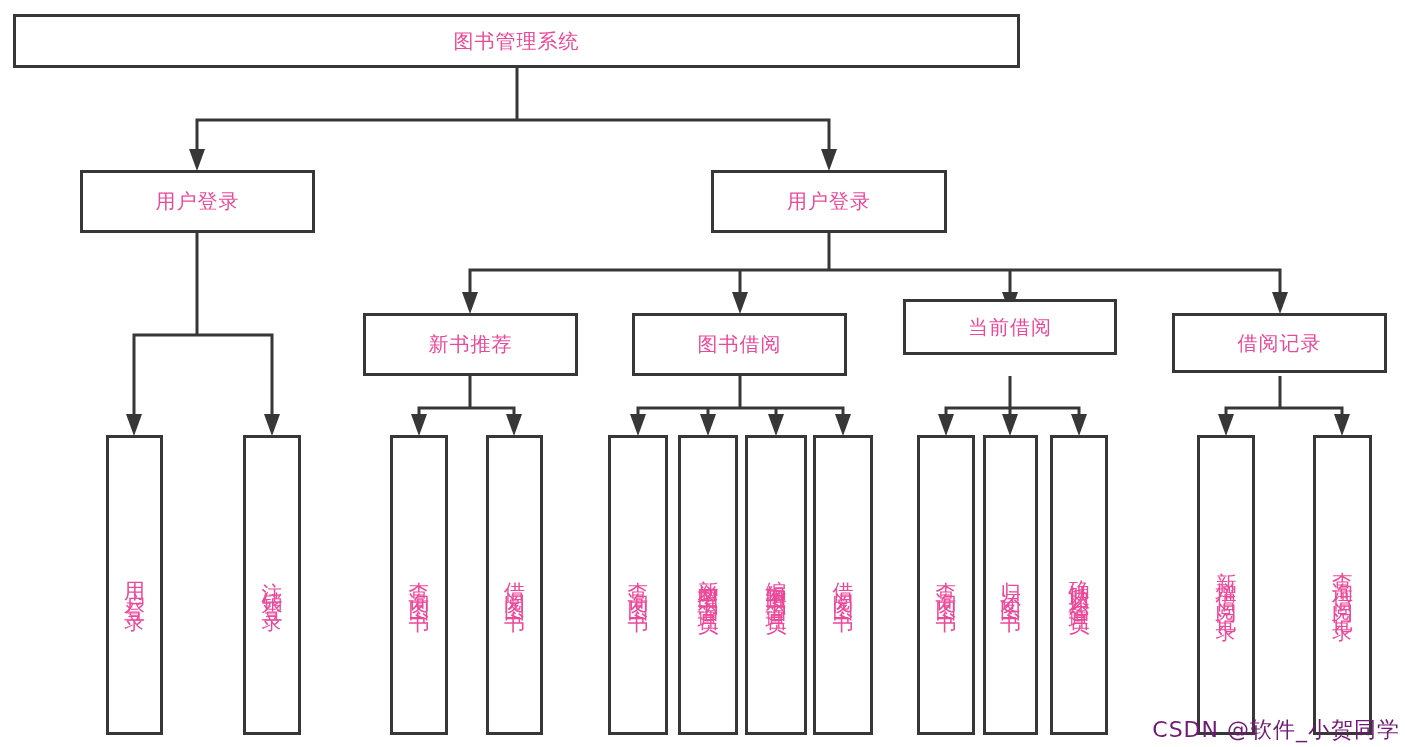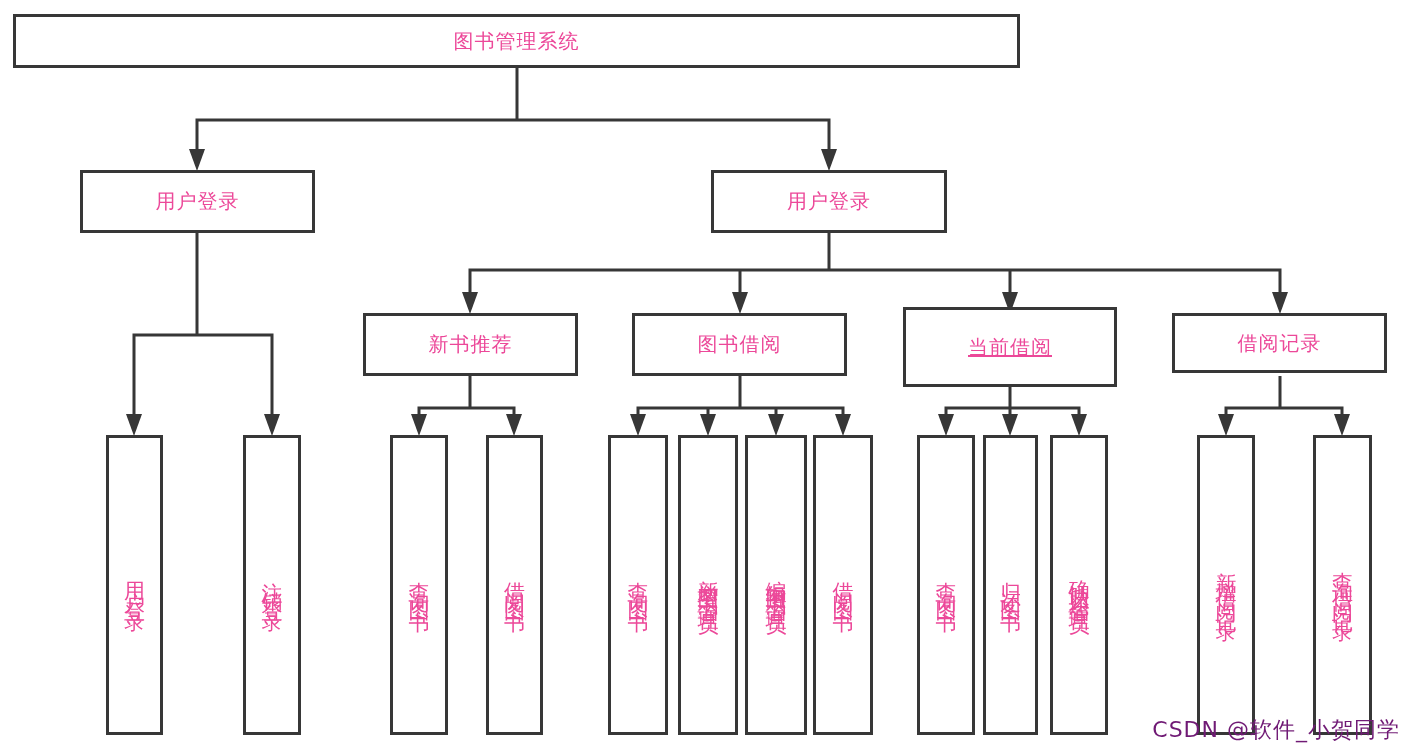--- a/index.html
+++ b/index.html
@@ -37,21 +37,21 @@
     font-size: 21px;
     padding: 6px 0;
   }
   .node.v.long { letter-spacing: 5px; }
   
   #n-root           { left: 13px;   top: 14px;  width: 1007px; height: 54px; }
   #n-user-login     { left: 80px;   top: 170px; width: 235px;  height: 63px; }
   #n-book-mgmt      { left: 711px;  top: 170px; width: 236px;  height: 63px; }
   #n-new-book-rec   { left: 363px;  top: 313px; width: 215px;  height: 63px; }
   #n-book-borrow    { left: 632px;  top: 313px; width: 215px;  height: 63px; }
-  #n-current-borrow { left: 903px;  top: 307px; width: 214px;  height: 80px; text-decoration: underline; }
+  #n-current-borrow { left: 903px;  top: 299px; width: 214px;  height: 56px; }
   #n-borrow-records { left: 1172px; top: 313px; width: 215px;  height: 60px; }
   
   #n-leaf-user-login { left: 106px;  top: 435px; width: 57px; height: 300px; }
   #n-leaf-logout     { left: 243px;  top: 435px; width: 58px; height: 300px; }
   #n-nbr-query       { left: 390px;  top: 435px; width: 58px; height: 300px; }
   #n-nbr-borrow      { left: 486px;  top: 435px; width: 57px; height: 300px; }
   #n-bb-query        { left: 608px;  top: 435px; width: 60px; height: 300px; }
   #n-bb-add          { left: 678px;  top: 435px; width: 60px; height: 300px; }
   #n-bb-edit         { left: 745px;  top: 435px; width: 62px; height: 300px; }
   #n-bb-borrow       { left: 813px;  top: 435px; width: 60px; height: 300px; }

